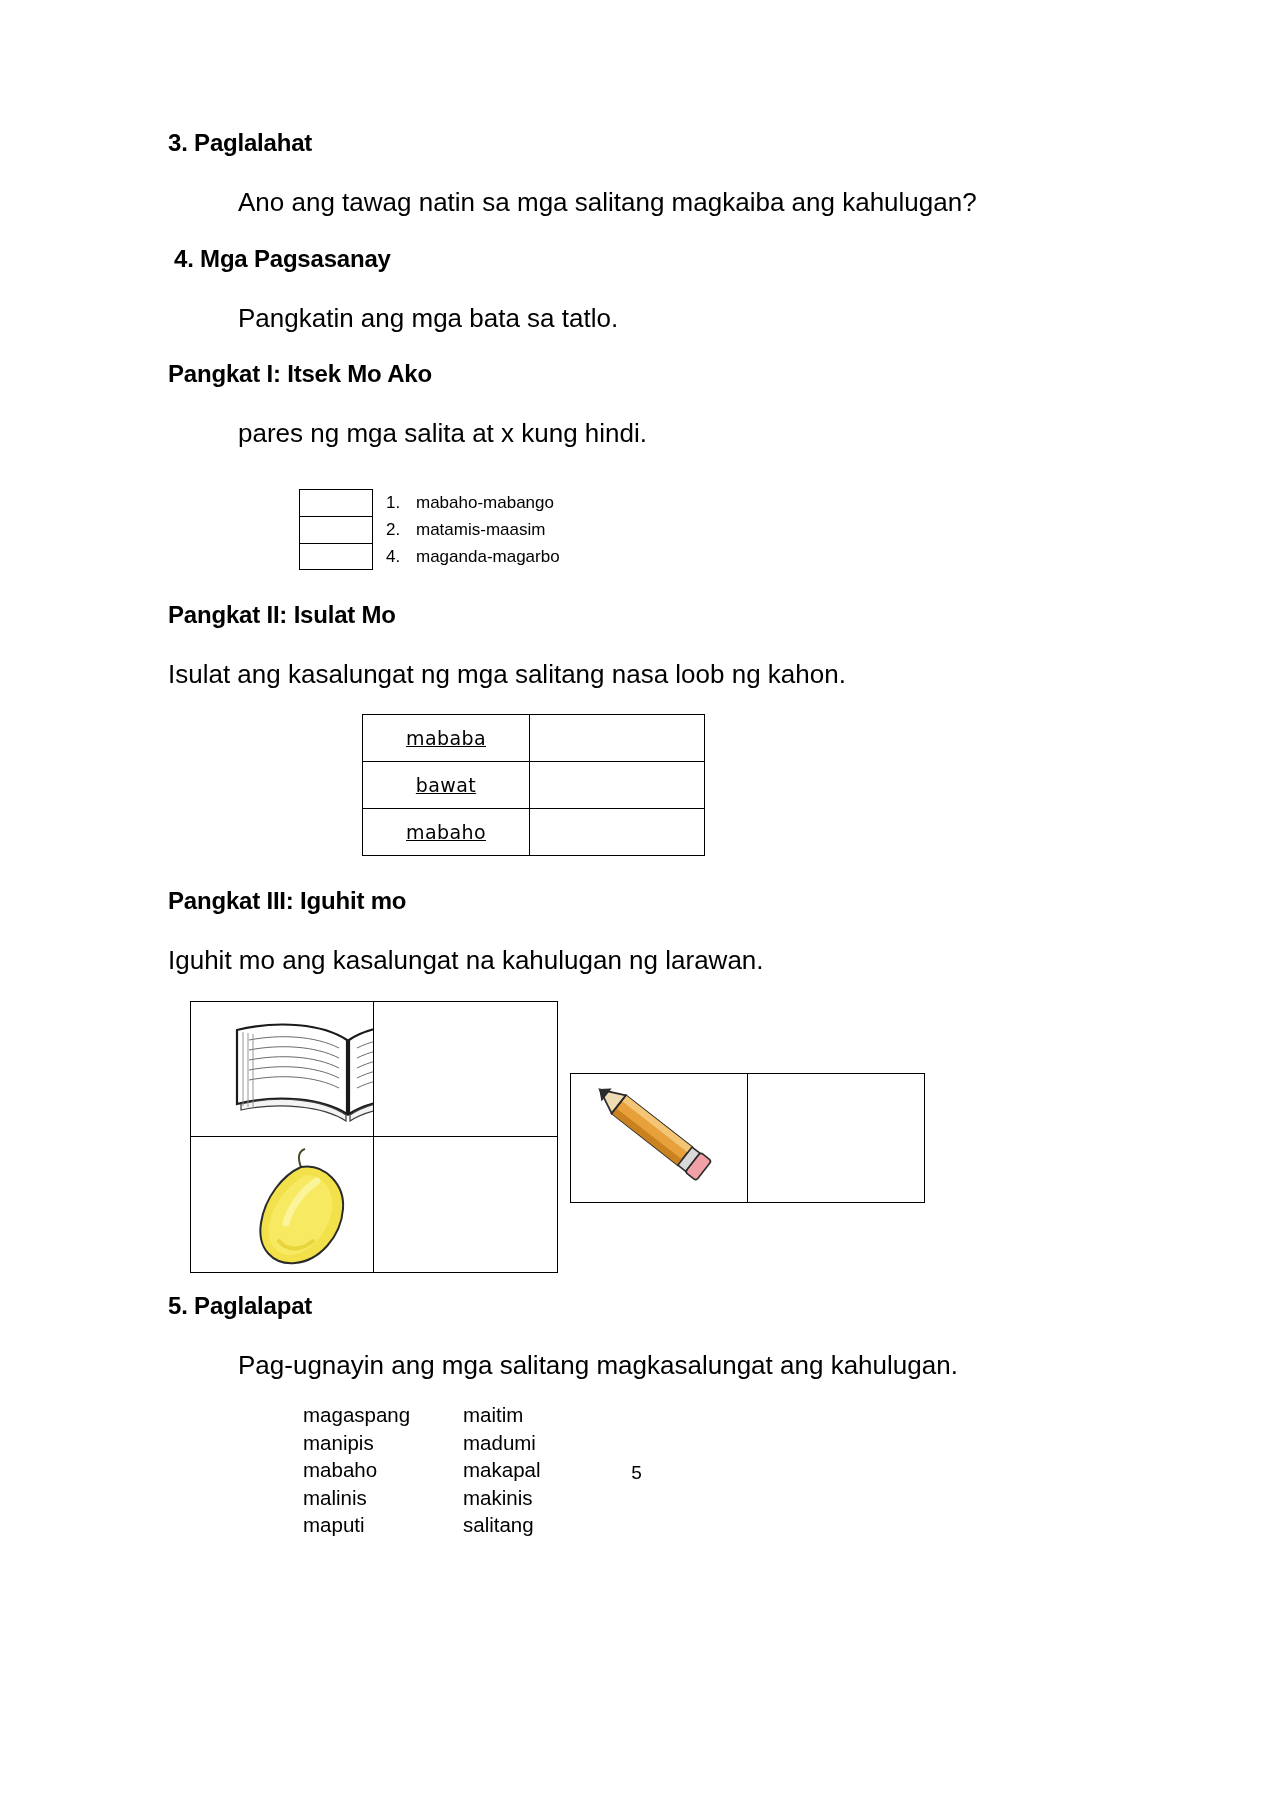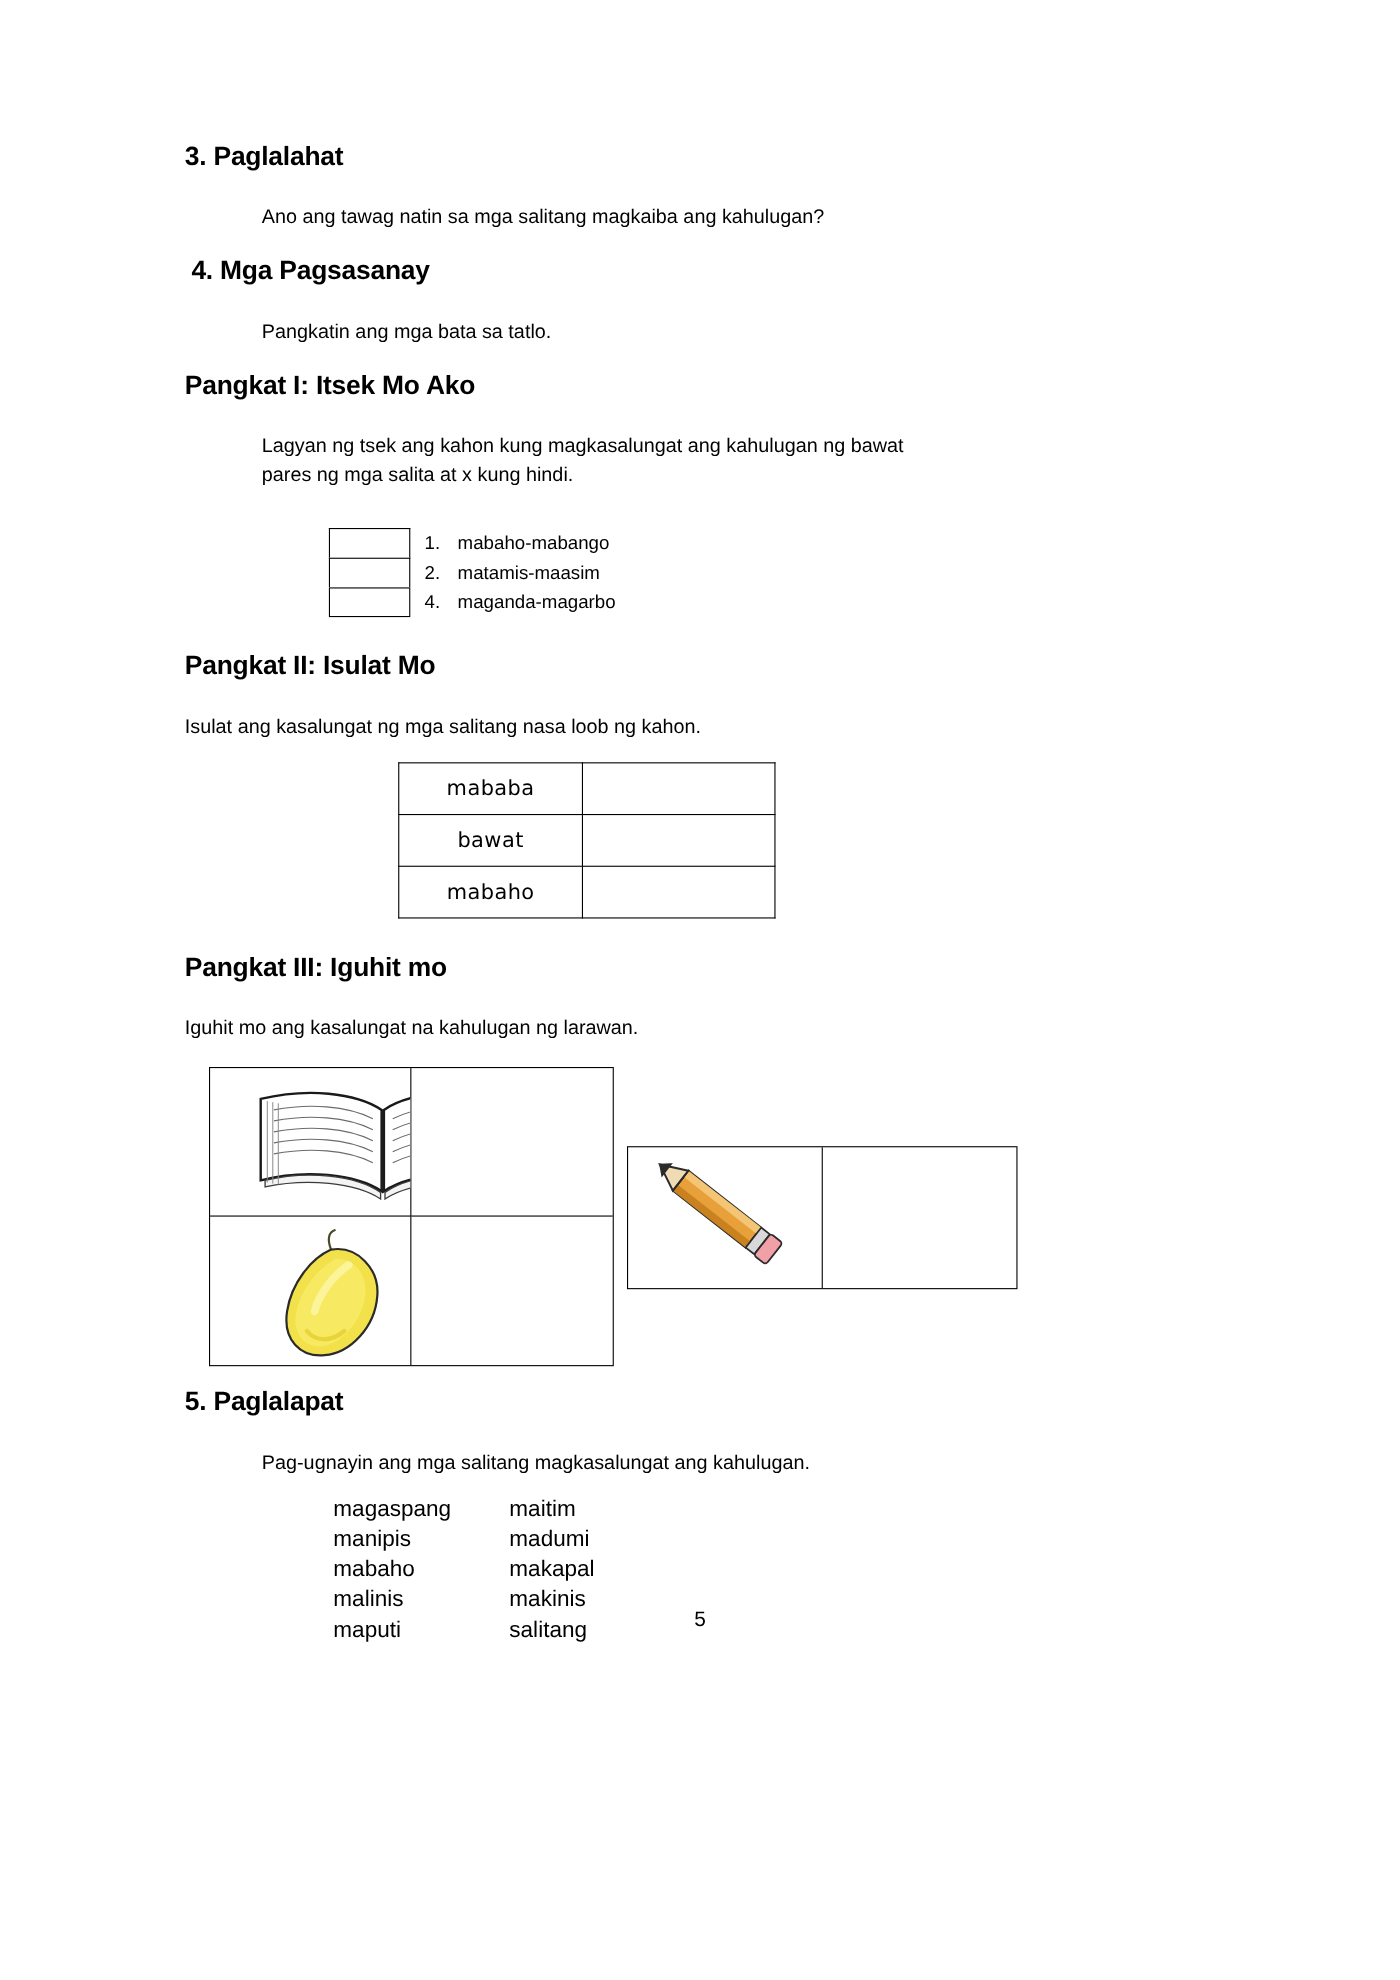--- a/index.html
+++ b/index.html
@@ -32,21 +32,21 @@
 
   
   .heading {
     font-size: 24px;
     font-weight: bold;
     letter-spacing: -0.2px;
     line-height: 1.25;
     margin: 0;
   }
   .para {
-    font-size: 18px;
+    font-size: 26px;
     line-height: 1.45;
     margin: 0;
   }
   .indent-1 { margin-left: 70px; }
   .indent-half { margin-left: 2px; }
   .gap-a  { height: 26px; }
   .gap-b  { height: 22px; }
   .gap-c  { height: 18px; }
   .gap-d  { height: 30px; }
 
@@ -87,21 +87,21 @@
     margin-top: 20px;
     border-collapse: collapse;
     table-layout: fixed;
   }
   .word-table td {
     border: 1.6px solid #000;
     height: 44px;
     vertical-align: middle;
     text-align: center;
   }
-  .word-table td.col-word { width: 164px; }
+  .word-table td.col-word { width: 164px; text-decoration: underline; }
   .word-table td.col-blank { width: 172px; }
   .hand {
     font-family: "DejaVu Sans", sans-serif;
     font-size: 19px;
     letter-spacing: 0.4px;
   }
 
   
   .draw-area {
     position: relative;
@@ -196,21 +196,20 @@
     <div class="gap-b"></div>
 
     <div class="heading indent-half" style="margin-left:6px;">4. Mga Pagsasanay</div>
     <div class="gap-a"></div>
     <div class="para indent-1">Pangkatin ang mga bata sa tatlo.</div>
 
     <div class="gap-b"></div>
 
     <div class="heading">Pangkat I:  Itsek Mo Ako</div>
     <div class="gap-a"></div>
-    <div class="para indent-1"> Lagyan ng tsek ang kahon kung magkasalungat ang kahulugan ng bawat</div>
     <div class="para indent-1">pares ng mga salita at x kung hindi.</div>
     <div class="gap-c"></div>
 
     <div class="check-list">
       <div class="check-row">
         <div class="check-box"></div>
         <div class="check-label">
           <span class="check-num">1.</span><span>mabaho-mabango</span>
         </div>
       </div>

